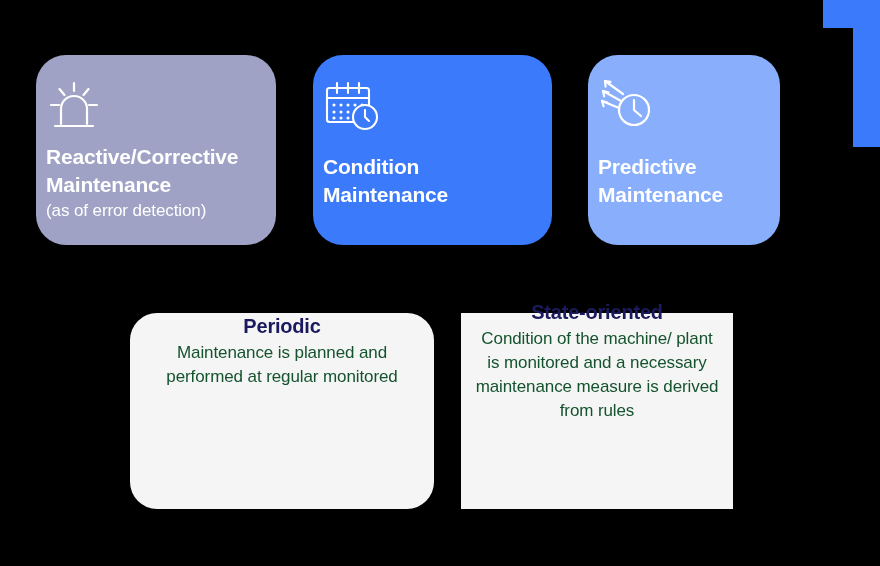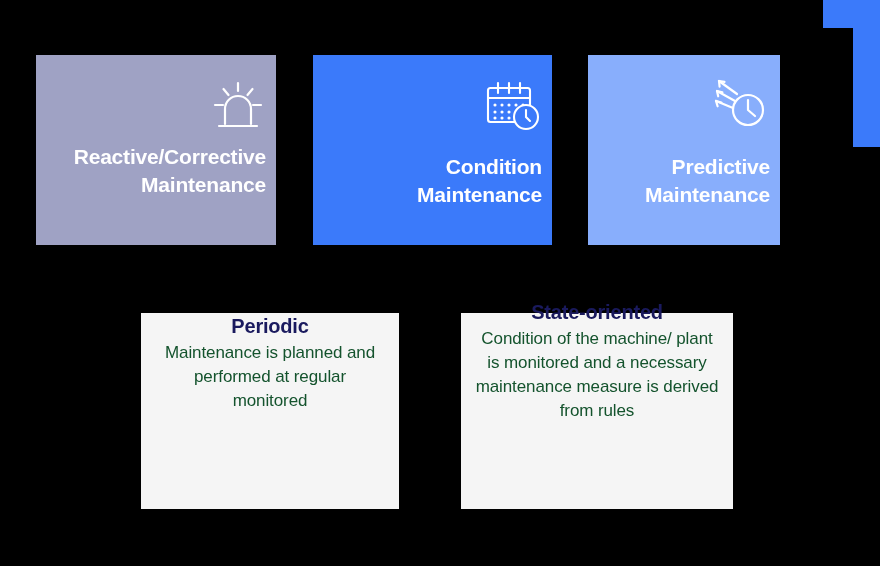--- a/index.html
+++ b/index.html
@@ -43,24 +43,25 @@
     background: #3B7AFA;
   }
 
   
   .card-top {
     position: absolute;
     top: 55px;
     height: 190px;
     display: flex;
     flex-direction: column;
-    align-items: flex-end;
+    align-items: flex-start;
     justify-content: flex-start;
     box-sizing: border-box;
     padding: 22px 10px 0 10px;
+    border-radius: 30px;
   }
   .card-reactive {
     left: 36px;
     width: 240px;
     background: #9FA2C4;
   }
   .card-preventive {
     left: 313px;
     width: 239px;
     background: #3B7AFA;
@@ -106,22 +107,23 @@
     top: 313px;
     height: 196px;
     background: #F5F5F5;
     box-sizing: border-box;
     display: flex;
     flex-direction: column;
     align-items: center;
     padding: 0 14px;
   }
   .card-periodic {
-    left: 141px;
-    width: 258px;
+    left: 130px;
+    width: 304px;
+    border-radius: 27px;
   }
   .card-state {
     left: 461px;
     width: 272px;
   }
   .bottom-title {
     color: #1A1A5E;
     font-size: 20px;
     font-weight: bold;
     line-height: 1.3;
@@ -154,20 +156,21 @@
         <path d="M13.5 10 L18.5 16"></path>
         <path d="M42.5 10 L37.5 16"></path>
         <path d="M5 26 L13 26"></path>
         <path d="M51 26 L43 26"></path>
         <path d="M15 45 L15 30 a13 13 0 0 1 26 0 L41 45"></path>
         <path d="M9 47 L47 47"></path>
       </svg>
     </div>
     <div class="card-title">Reactive/Corrective</div>
     <div class="card-title">Maintenance</div>
+    <div class="card-sub">(as of error detection)</div>
   </div>
 
   <div class="card-top card-preventive">
     <div class="card-icon">
       <svg width="58" height="54" viewBox="0 0 58 54" fill="none" stroke="#FFFFFF" stroke-width="2.1" stroke-linecap="round">
         <rect x="4" y="9" width="42" height="34" rx="2.5"></rect>
         <path d="M4 19 L46 19"></path>
         <path d="M14 4 L14 14"></path>
         <path d="M25 4 L25 14"></path>
         <path d="M36 4 L36 14"></path>

